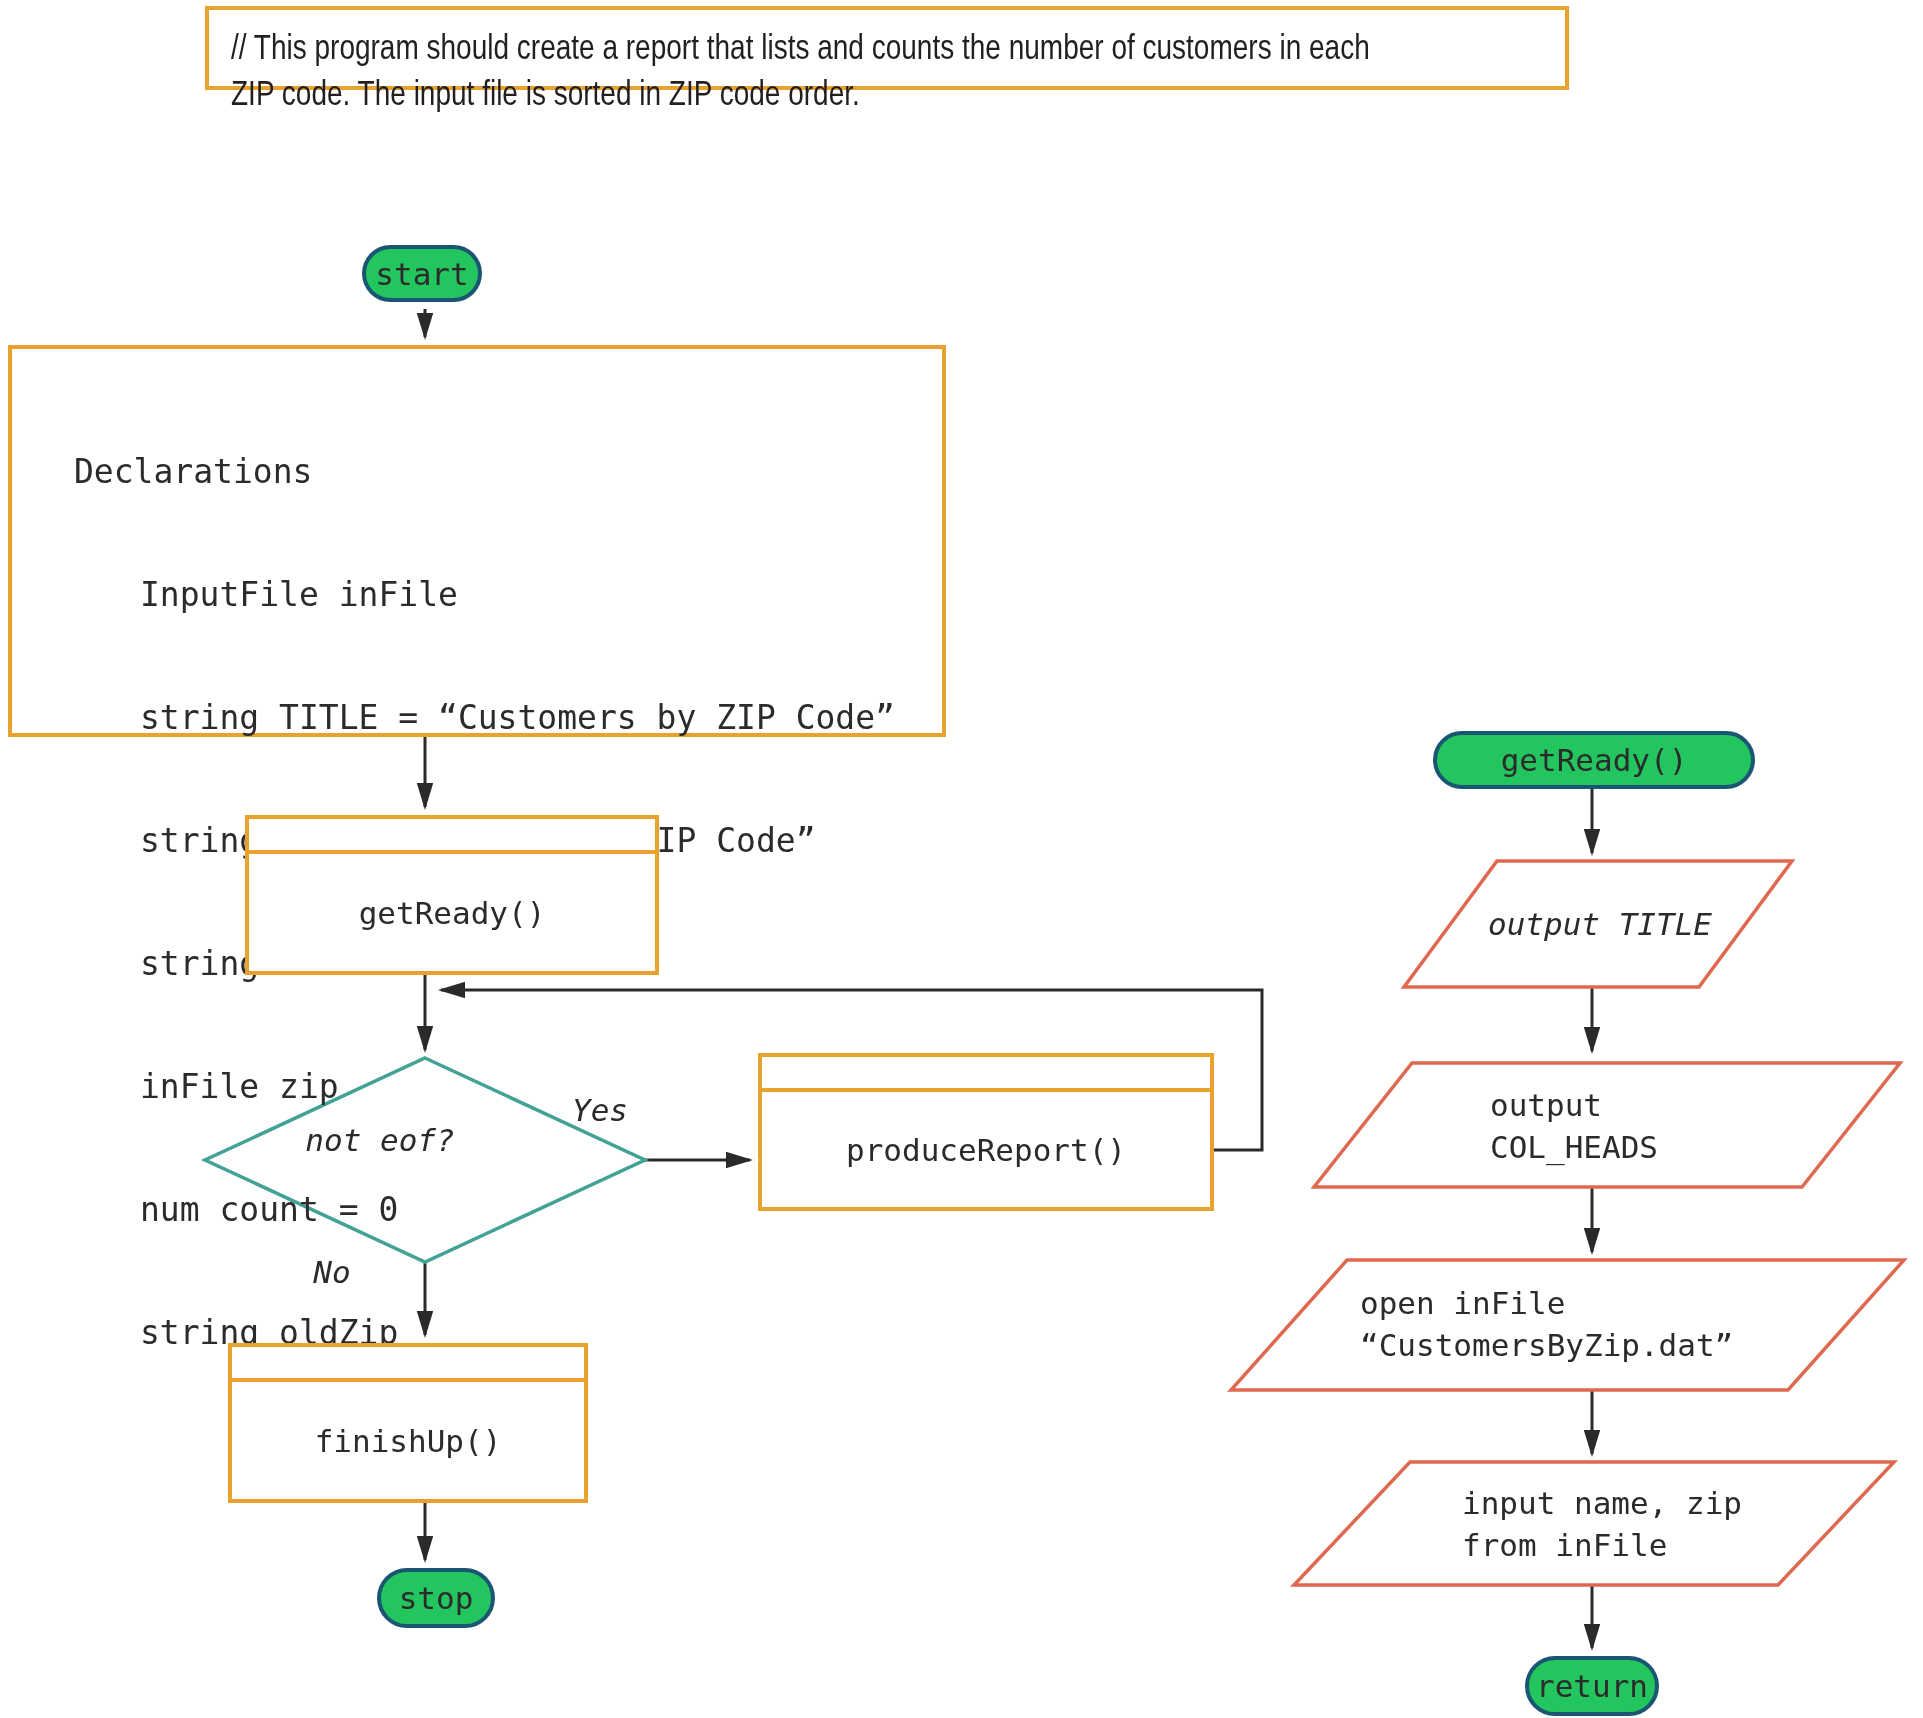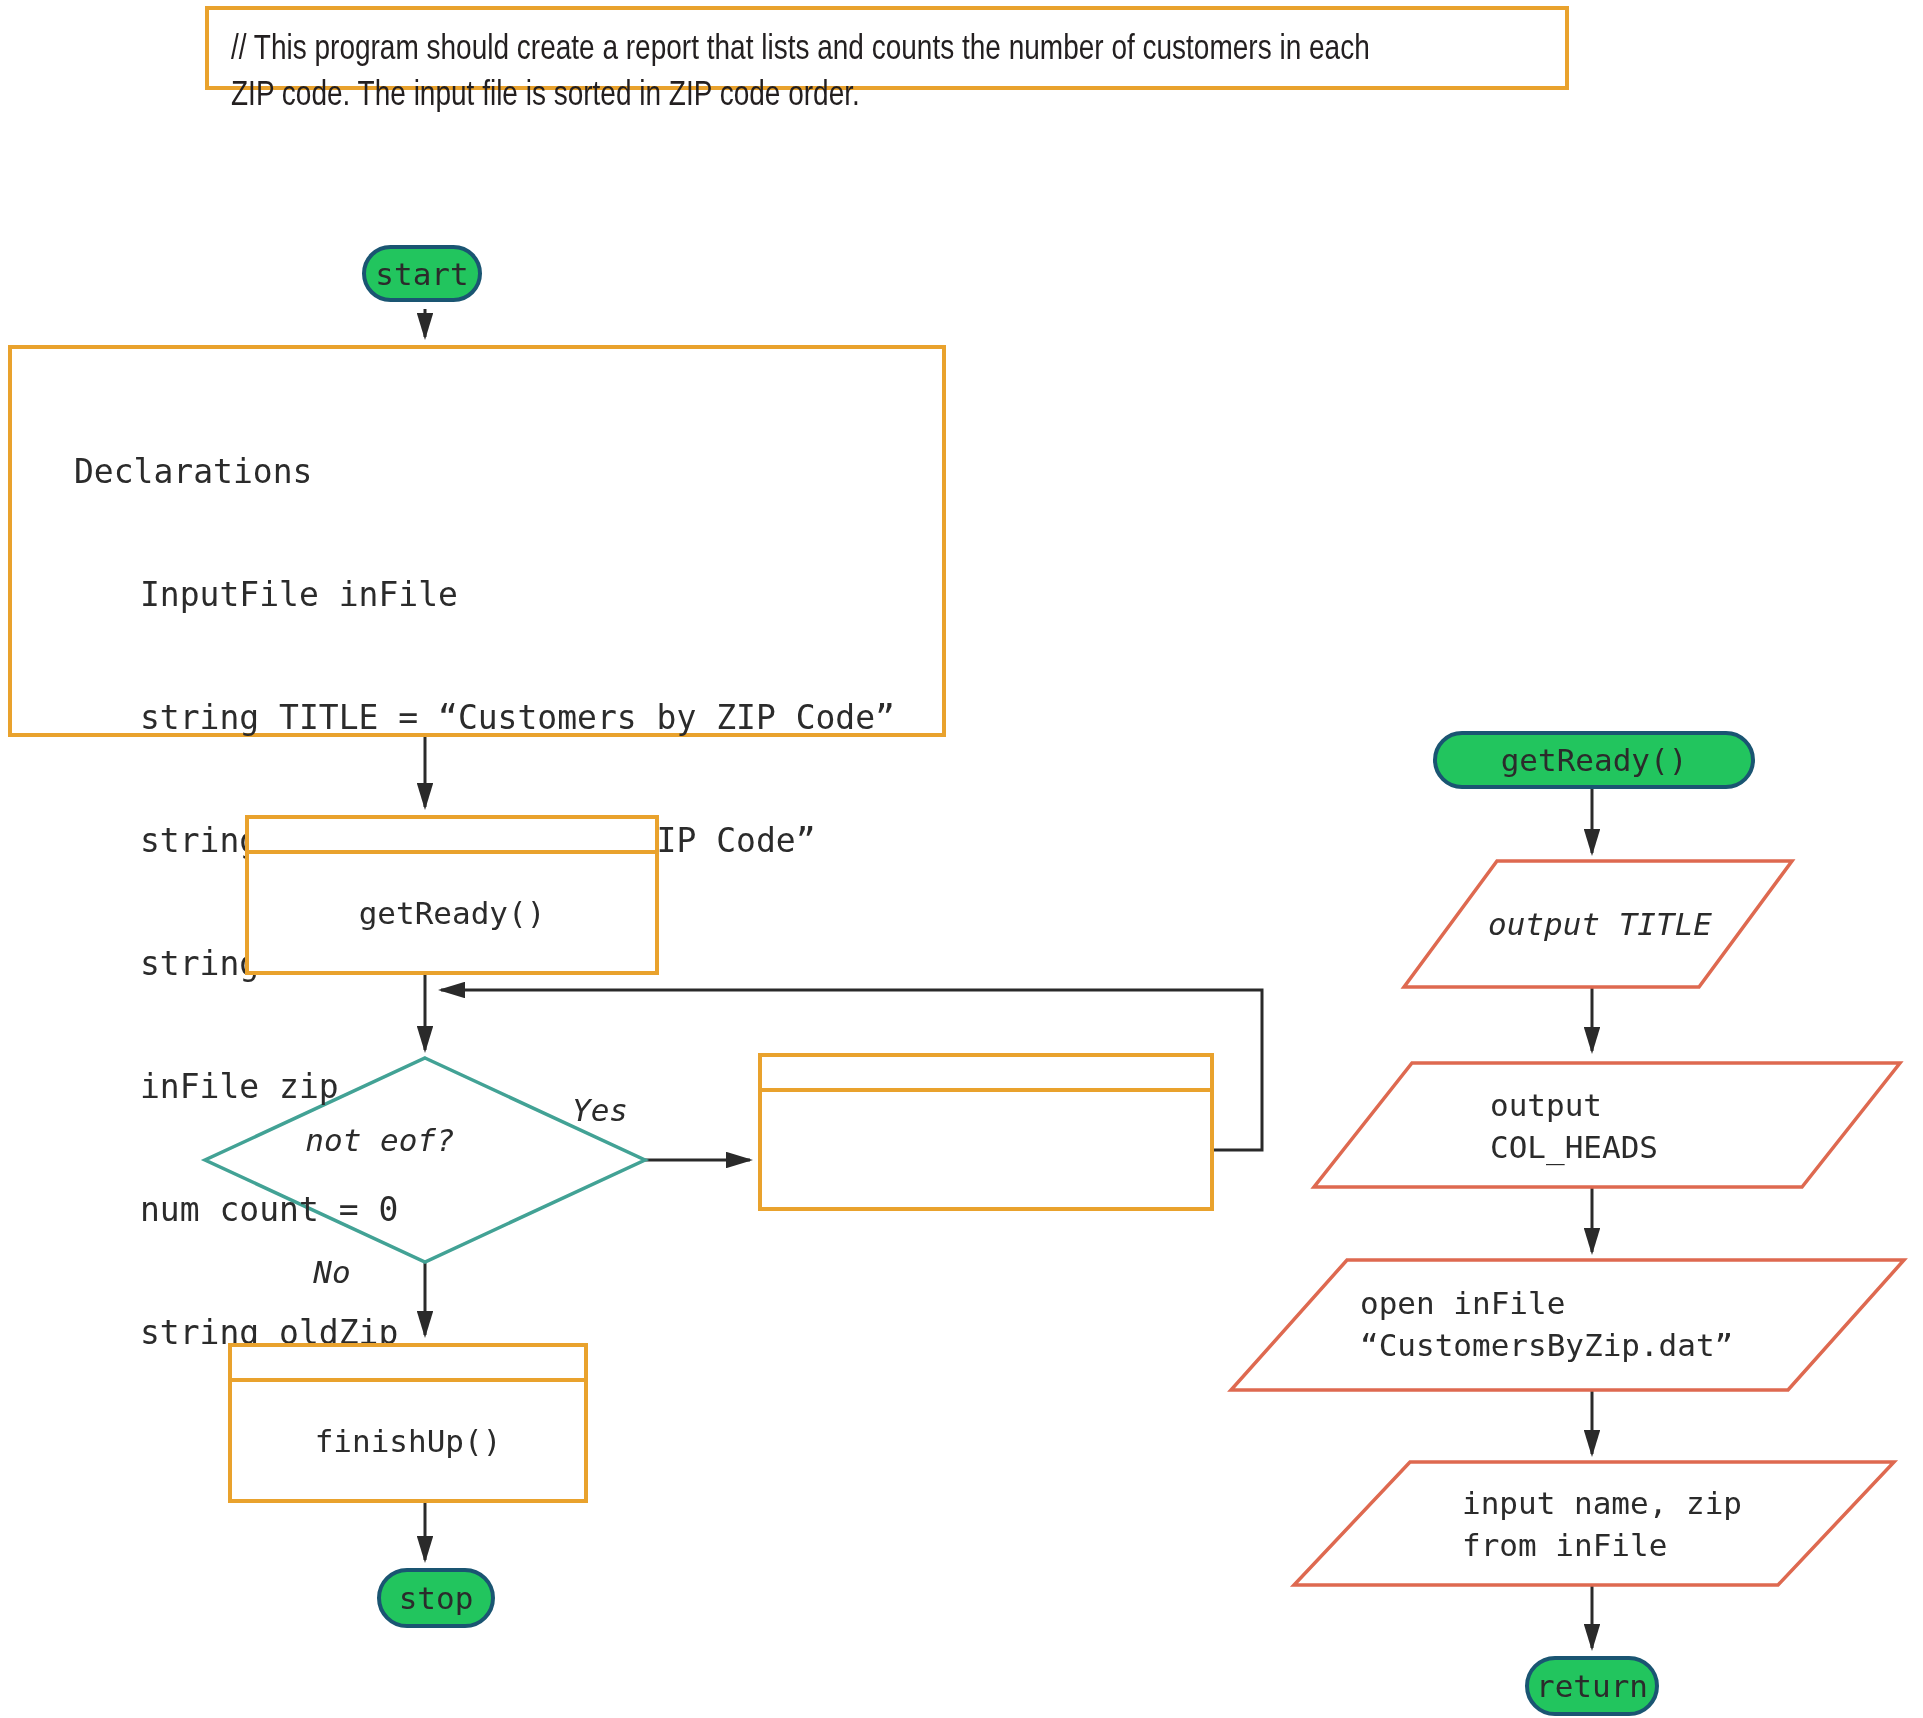--- a/index.html
+++ b/index.html
@@ -116,20 +116,21 @@
     <div class="stripe"></div>
     <div class="module-label">getReady()</div>
   </div>
 
   <div class="float-label" style="left:380px;top:1140px;">not eof?</div>
   <div class="float-label" style="left:600px;top:1110px;">Yes</div>
   <div class="float-label" style="left:332px;top:1272px;">No</div>
 
   <div class="box module" style="left:758px;top:1053px;width:456px;height:158px;">
     <div class="stripe"></div>
+    <div class="module-label">produceReport()</div>
   </div>
 
   <div class="box module" style="left:228px;top:1343px;width:360px;height:160px;">
     <div class="stripe"></div>
     <div class="module-label">finishUp()</div>
   </div>
 
   <div class="pill" style="left:377px;top:1568px;width:118px;height:60px;border-radius:30px;">
     <span>stop</span>
   </div>

